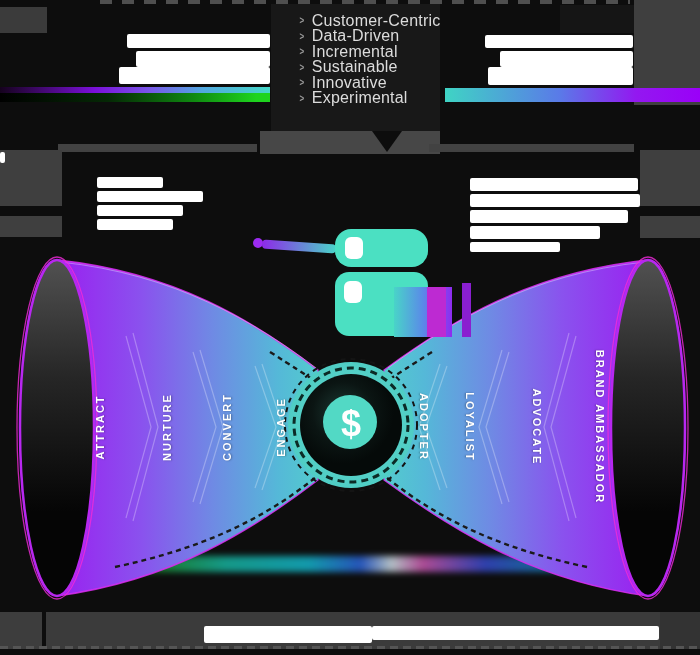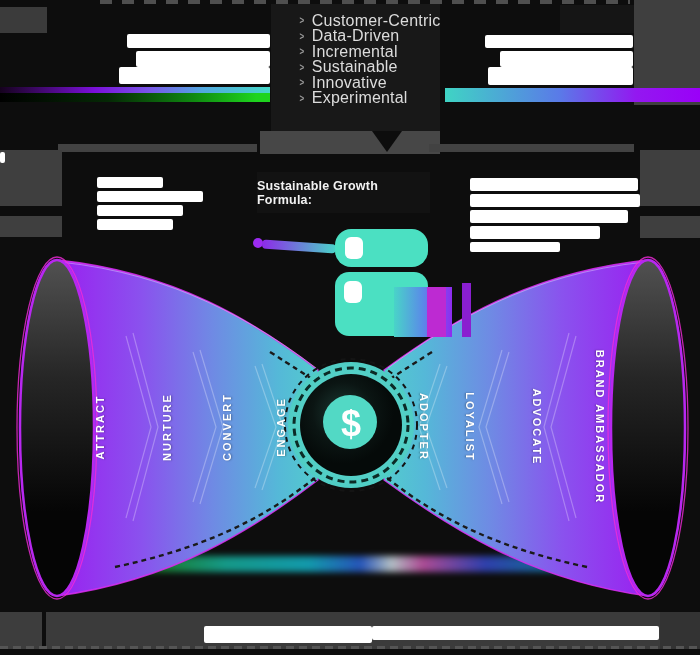--- a/index.html
+++ b/index.html
@@ -81,23 +81,20 @@
   <div class="abs z3" style="left:0;top:87px;width:270px;height:6px;background:linear-gradient(90deg,#15021d 0%,#7a10d8 35%,#7a55e8 55%,#52a8e0 75%,#45d8c8 100%);"></div>
   <div class="abs z3" style="left:0;top:93px;width:270px;height:9px;background:linear-gradient(90deg,#000 0%,#052805 40%,#0f8a10 72%,#1ed41e 95%);"></div>
   <div class="abs z3" style="left:445px;top:88px;width:255px;height:14px;background:linear-gradient(90deg,#3fd4c4,#5a7ae8 45%,#9318f0 75%,#9a00f8);"></div>
 
   <div class="patch" style="left:0;top:150px;width:62px;height:87px;background:#3f3f3f;"></div>
   <div class="blob" style="left:0;top:152px;width:5px;height:11px;"></div>
   <div class="abs" style="left:0;top:206px;width:97px;height:10px;background:#0d0d0d;z-index:2;"></div>
   <div class="patch" style="left:640px;top:150px;width:60px;height:88px;background:#3f3f3f;"></div>
   <div class="abs" style="left:630px;top:206px;width:70px;height:10px;background:#0d0d0d;z-index:2;"></div>
 
-  <div id="formula-box">
-    <span id="formula-heading">Sustainable Growth Formula:</span>
-  </div>
 
   <div class="blob z3" style="left:97px;top:177px;width:66px;height:11px;"></div>
   <div class="blob z3" style="left:97px;top:191px;width:106px;height:11px;"></div>
   <div class="blob z3" style="left:97px;top:205px;width:86px;height:11px;"></div>
   <div class="blob z3" style="left:97px;top:219px;width:76px;height:11px;"></div>
   <div class="blob z3" style="left:470px;top:178px;width:168px;height:13px;"></div>
   <div class="blob z3" style="left:470px;top:194px;width:170px;height:13px;"></div>
   <div class="blob z3" style="left:470px;top:210px;width:158px;height:13px;"></div>
   <div class="blob z3" style="left:470px;top:226px;width:130px;height:13px;"></div>
   <div class="blob z3" style="left:470px;top:242px;width:90px;height:10px;"></div>

